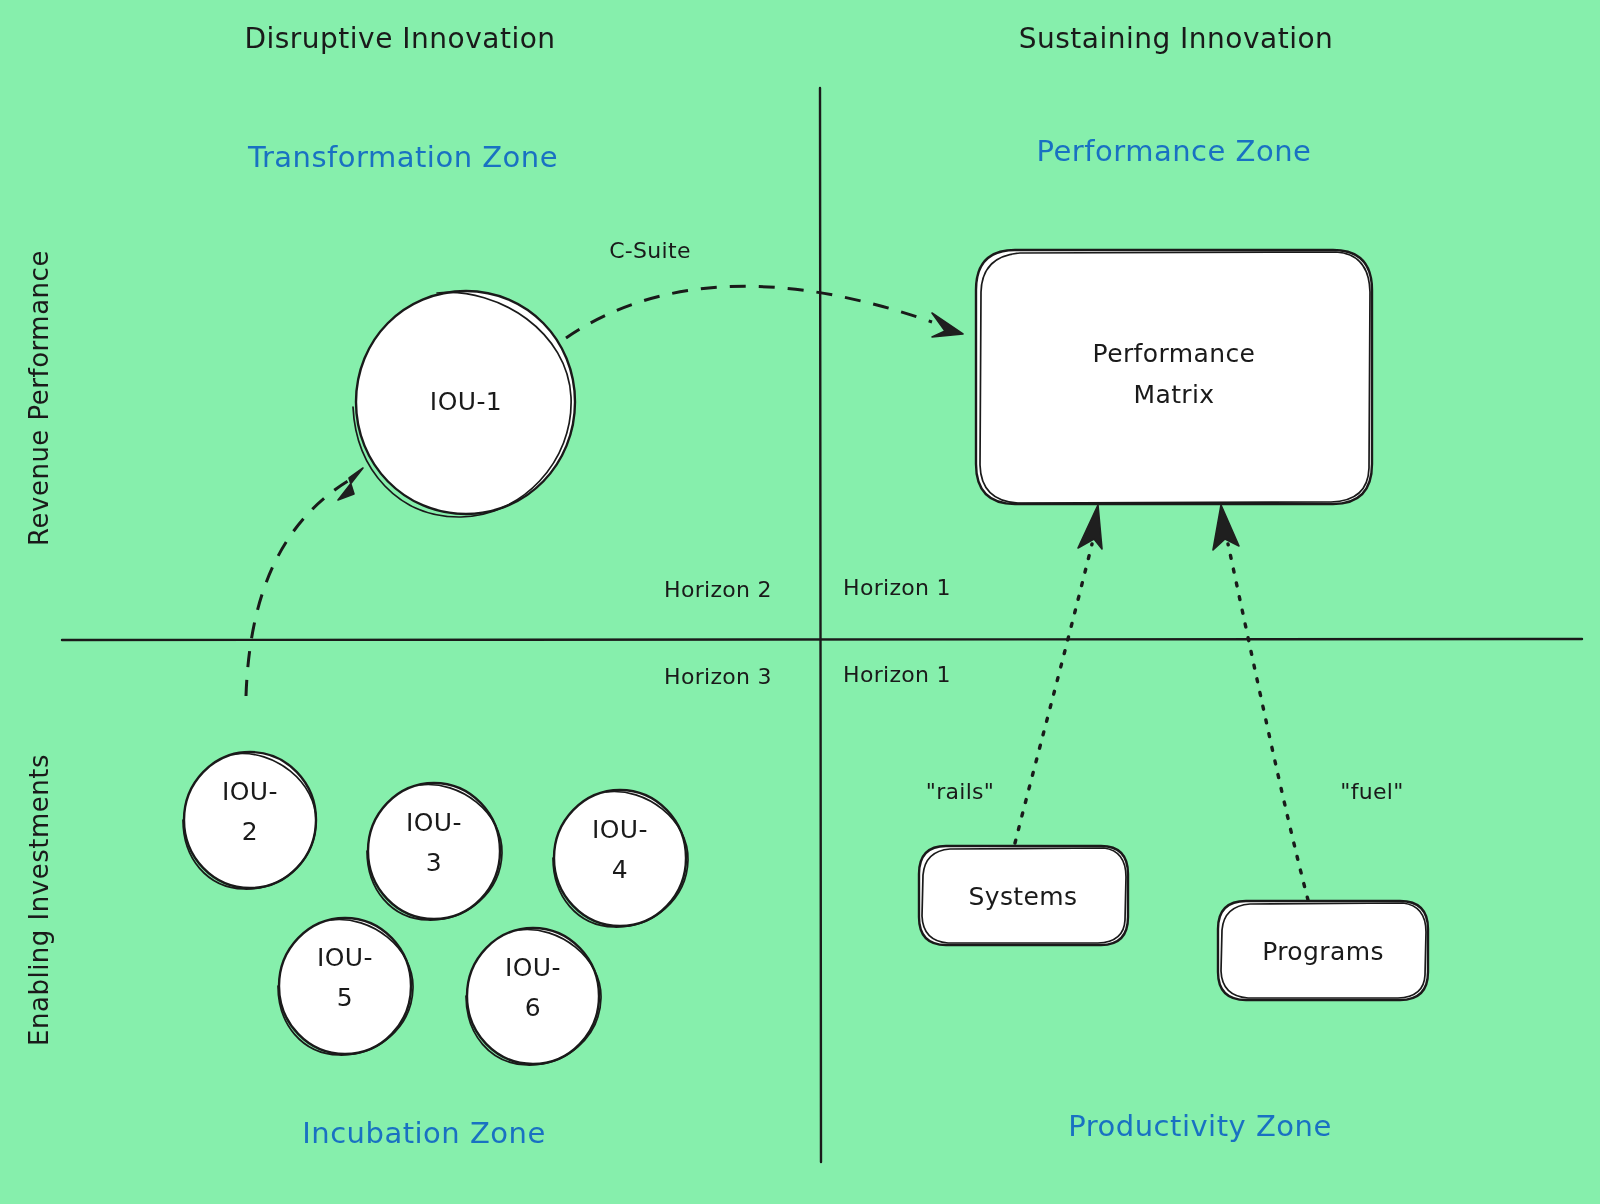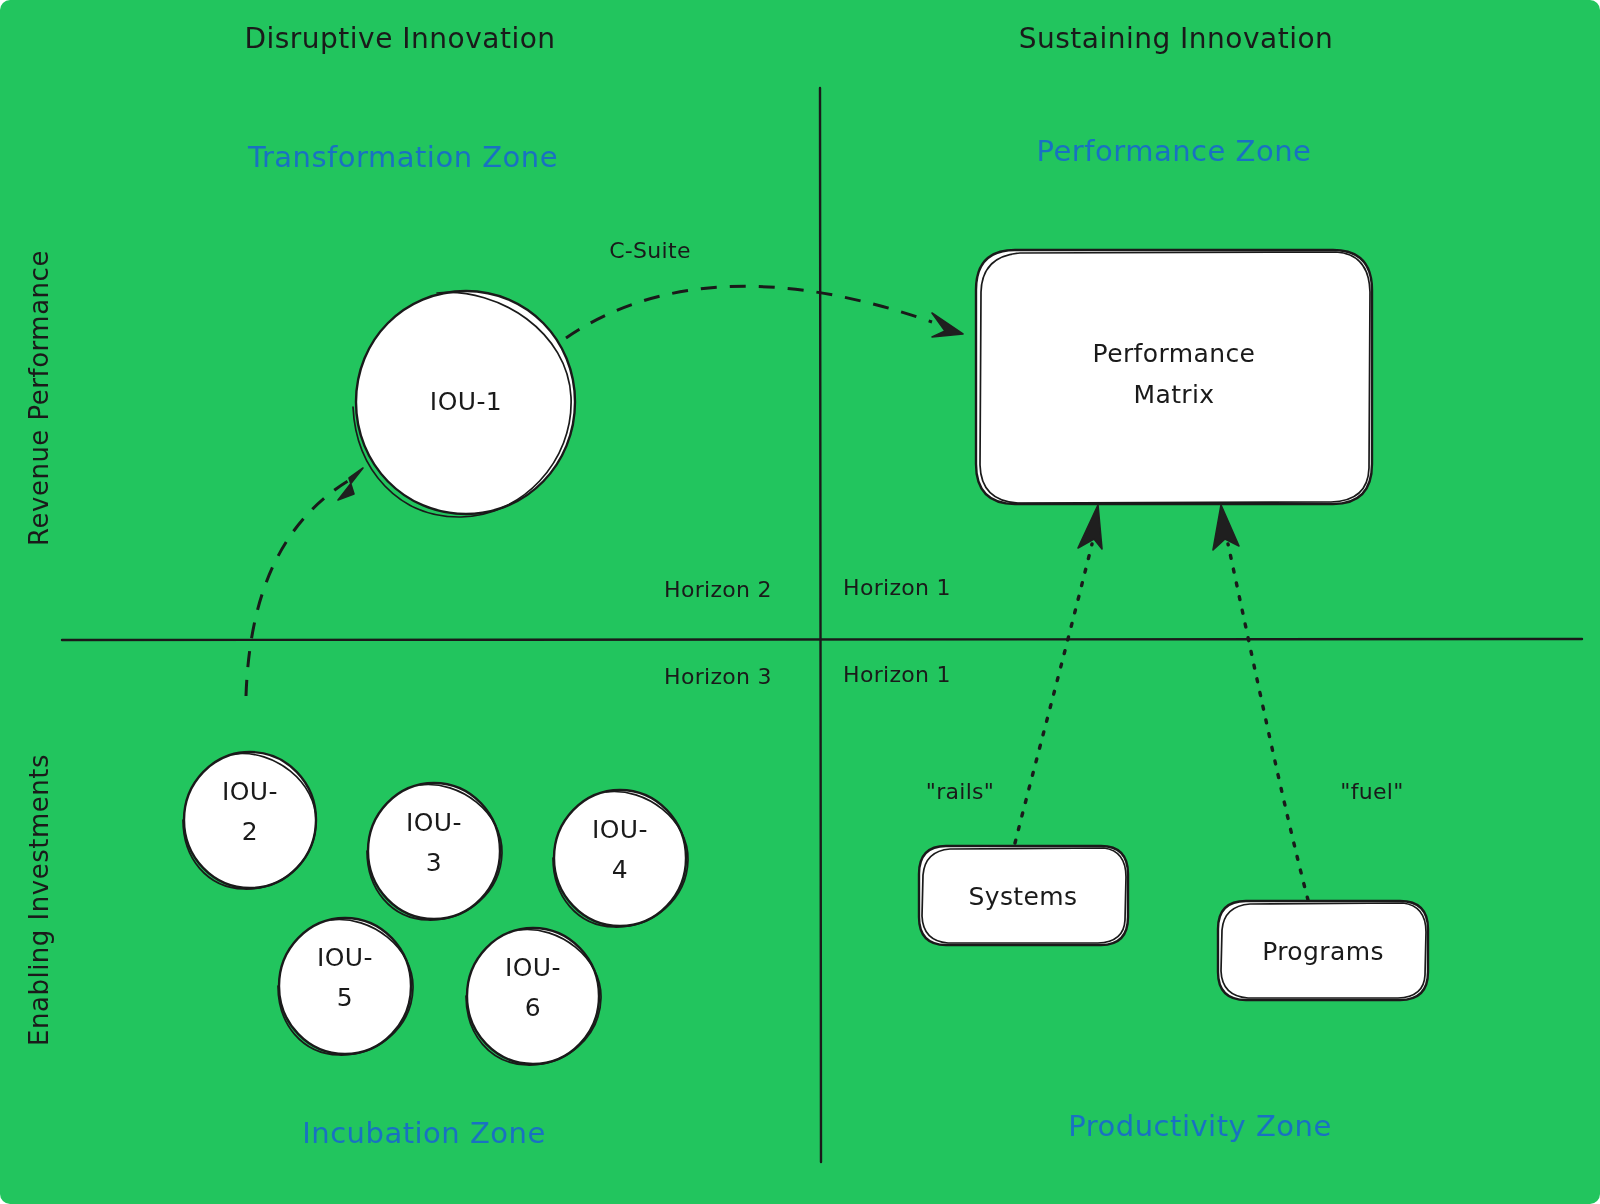--- a/index.html
+++ b/index.html
@@ -7,23 +7,22 @@
     padding: 0;
     background: #ffffff;
   }
   body {
     font-family: "DejaVu Sans", sans-serif;
   }
   #canvas {
     position: relative;
     width: 1600px;
     height: 1204px;
-    background: #22c55e;
+    background: #86efac;
     overflow: hidden;
-    border-radius: 10px;
   }
   svg#diagram {
     position: absolute;
     left: 0;
     top: 0;
     width: 1600px;
     height: 1204px;
   }
   .hand {
     font-family: "DejaVu Sans", sans-serif;

